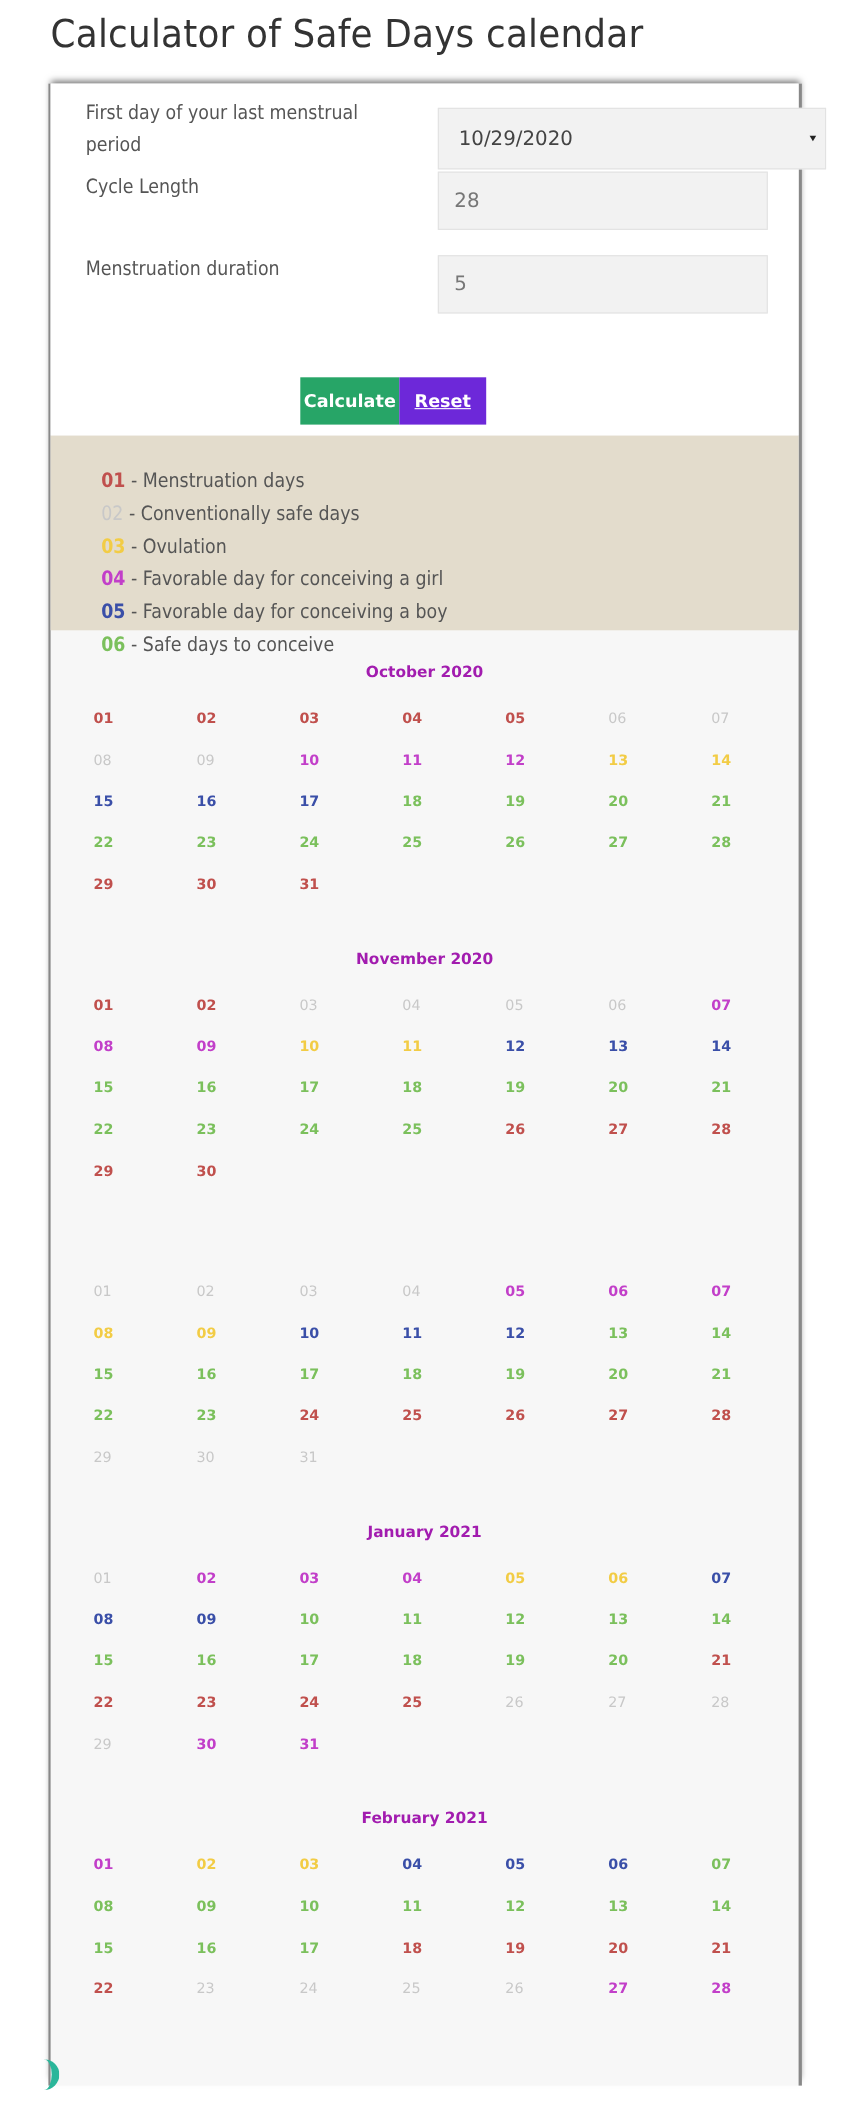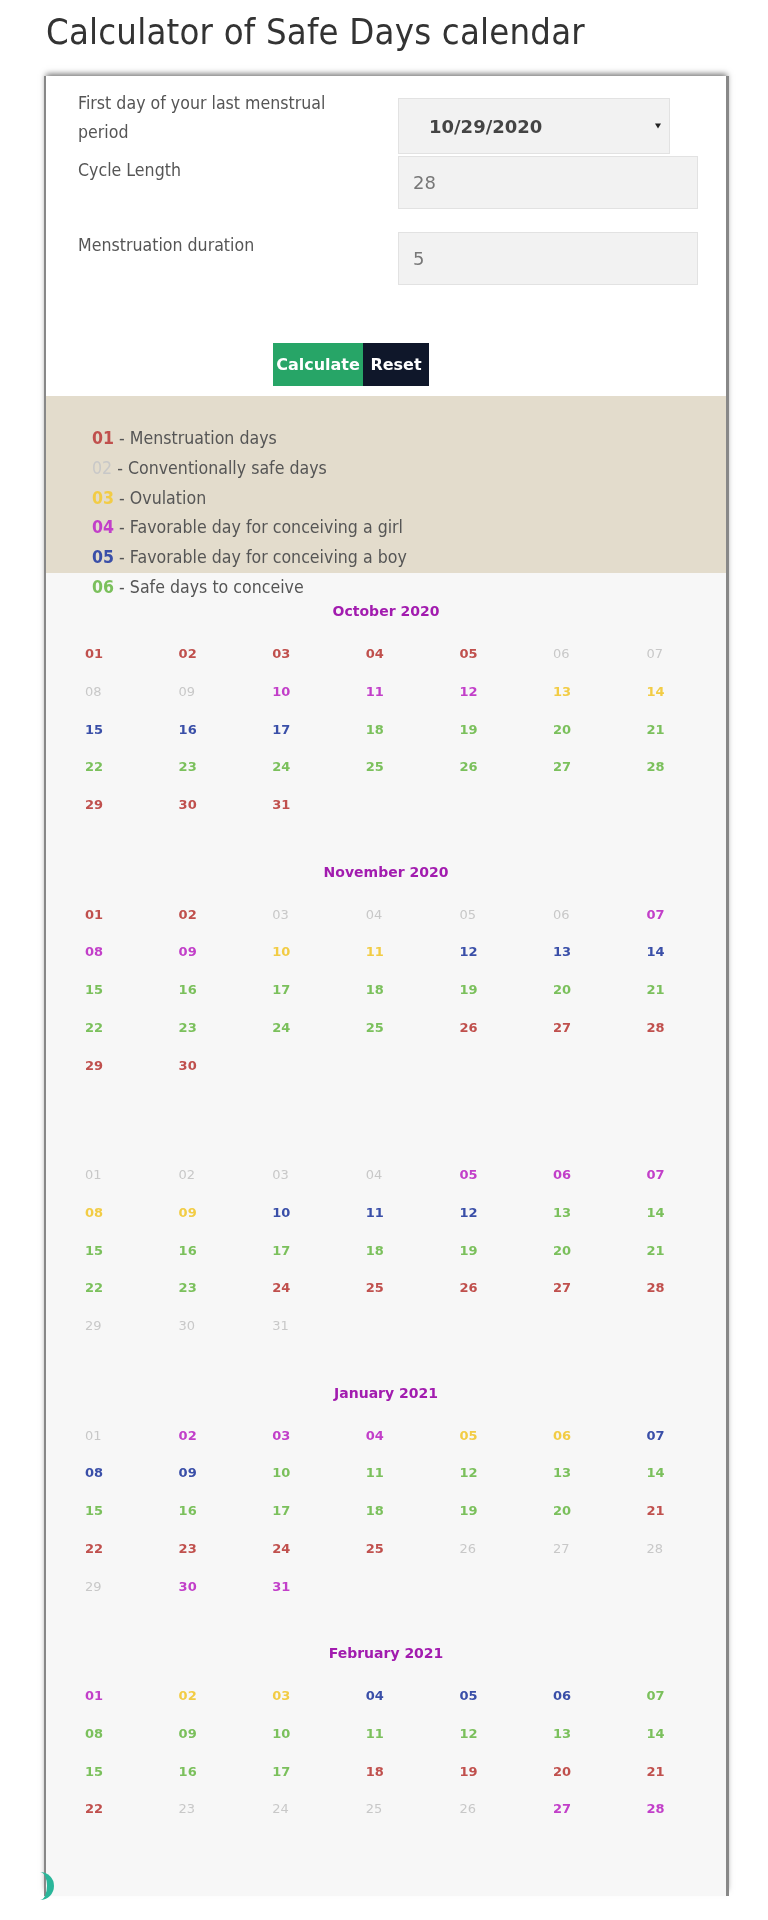--- a/index.html
+++ b/index.html
@@ -27,35 +27,35 @@
     .form-label {
       position: absolute; left: 32px; font-size: 18px; color: #555; line-height: 29px;
       font-family: "DejaVu Sans", sans-serif; transform: scaleX(0.88); transform-origin: left;
       width: 310px;
     }
     .field {
       position: absolute; left: 352px; background: #f2f2f2; border: 1px solid #e2e2e2;
       font-size: 18px; color: #777; padding-left: 14px; display: flex; align-items: center;
       font-family: "DejaVu Sans", sans-serif;
     }
-    .field.select { color: #444; width: 272px; height: 56px; padding-left: 30px; font-weight: bold; }
+    .field.select { color: #444; width: 353px; height: 56px; padding-left: 18px; }
     .field.text { width: 300px; height: 53px; }
     .select-arrow {
       position: absolute; right: 8px; top: 50%; width: 0; height: 0;
       border-left: 3px solid transparent; border-right: 3px solid transparent;
       border-top: 5px solid #222; transform: translateY(-50%);
     }
     .btn-group { position: absolute; left: 227px; top: 267px; display: flex; height: 43px; border-radius: 16px; }
     .btn {
       display: flex; align-items: center; justify-content: center; border: none;
       color: #fff; font-weight: bold; font-size: 16px; cursor: pointer;
       font-family: "DejaVu Sans", sans-serif;
     }
     .btn-calc { width: 90px; background: #27a567; }
-    .btn-reset { width: 66px; background: #0f172a; }
+    .btn-reset { width: 79px; background: #6d28d9; text-decoration: underline; }
 
     .legend {
       position: absolute; left: 0; top: 320px; width: 100%; height: 177px; background: #e3dccc;
       padding-top: 27px; padding-left: 46px;
     }
     .legend-item {
       font-size: 18px; line-height: 29.8px; color: #555;
       font-family: "DejaVu Sans", sans-serif; transform: scaleX(0.88); transform-origin: left;
       white-space: nowrap;
     }

